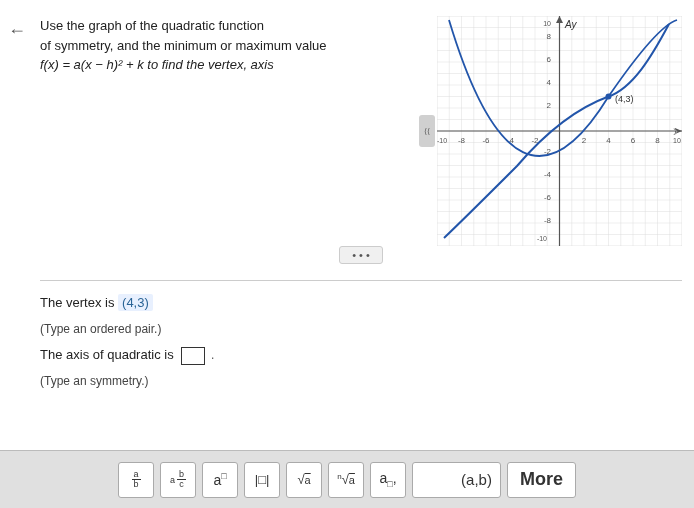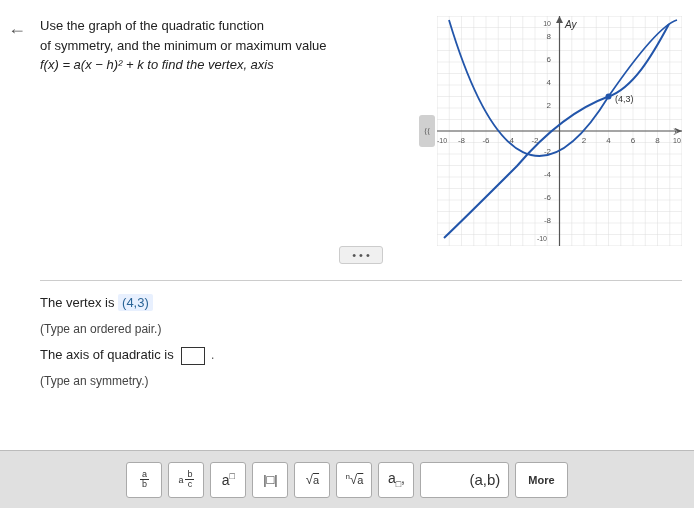--- a/index.html
+++ b/index.html
@@ -179,21 +179,21 @@
       display: flex;
       align-items: center;
       justify-content: center;
       cursor: pointer;
       font-size: 14px;
       color: #333;
       padding: 0 8px;
     }
 
     .toolbar-btn.more {
-      font-size: 11px;
+      font-size: 18px;
       font-weight: bold;
       padding: 0 12px;
     }
 
     .frac {
       display: inline-flex;
       flex-direction: column;
       align-items: center;
       font-size: 9px;
       line-height: 1;

